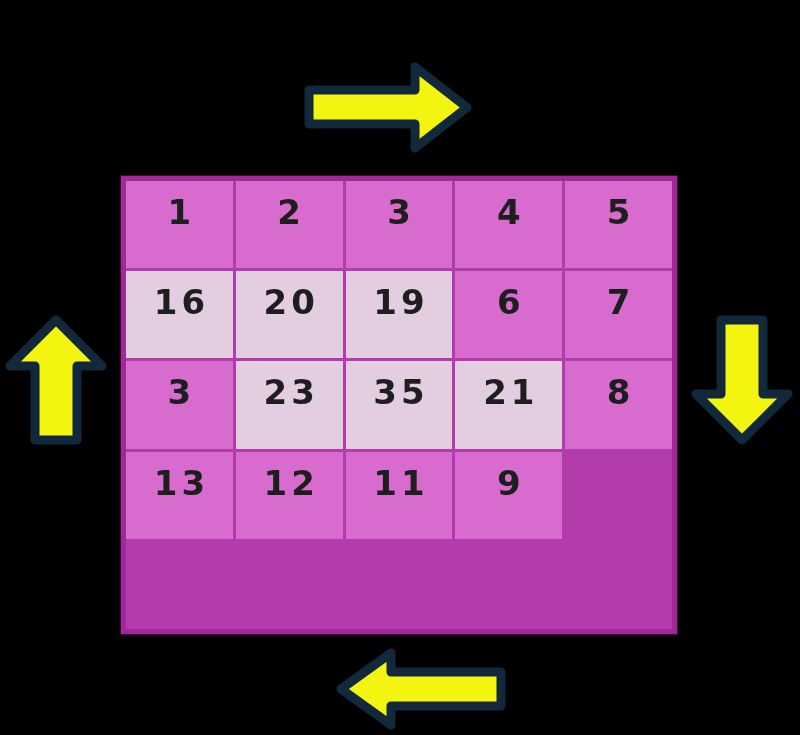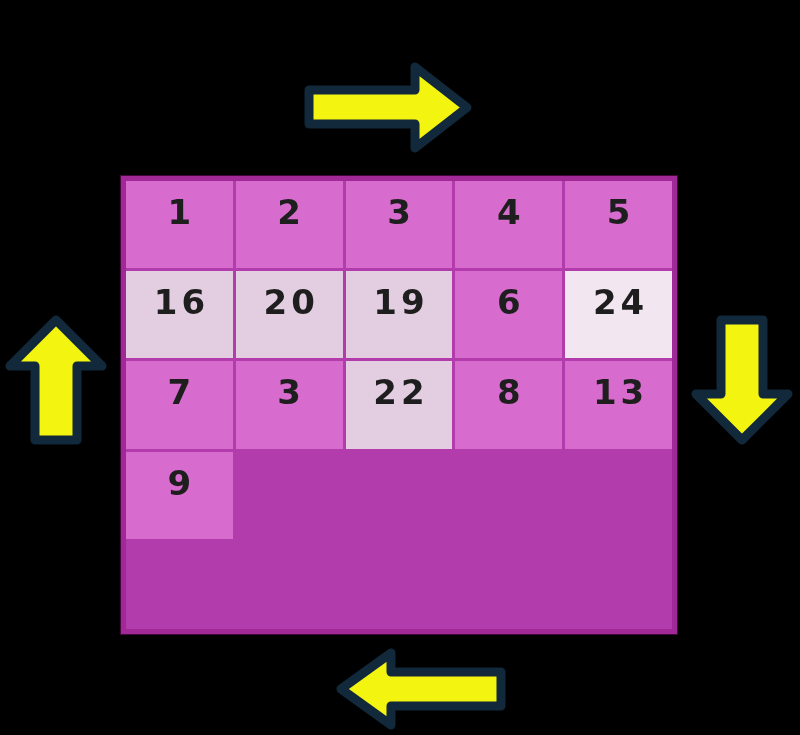--- a/index.html
+++ b/index.html
@@ -67,26 +67,29 @@
   <div id="grid">
       <div class="cell shade-0">1</div>
       <div class="cell shade-0">2</div>
       <div class="cell shade-0">3</div>
       <div class="cell shade-0">4</div>
       <div class="cell shade-0">5</div>
       <div class="cell shade-1">16</div>
       <div class="cell shade-1">20</div>
       <div class="cell shade-1">19</div>
       <div class="cell shade-0">6</div>
-      <div class="cell shade-2">24</div>
       <div class="cell shade-0">7</div>
       <div class="cell shade-0">3</div>
-      <div class="cell shade-1">22</div>
+      <div class="cell shade-1">23</div>
+      <div class="cell shade-1">35</div>
+      <div class="cell shade-1">21</div>
       <div class="cell shade-0">8</div>
       <div class="cell shade-0">13</div>
+      <div class="cell shade-0">12</div>
+      <div class="cell shade-0">11</div>
       <div class="cell shade-0">9</div>
     </div>
 
   <svg id="arrow-top" class="arrow" viewBox="0 0 172 95" aria-hidden="true">
     <polygon points="6,30 112,30 112,7 164,47.5 112,88 112,64 6,64"></polygon>
   </svg>
 
   <svg id="arrow-left" class="arrow" viewBox="0 0 102 132" aria-hidden="true">
     <polygon points="51,6 97,52 72,52 72,126 30,126 30,52 5,52"></polygon>
   </svg>

